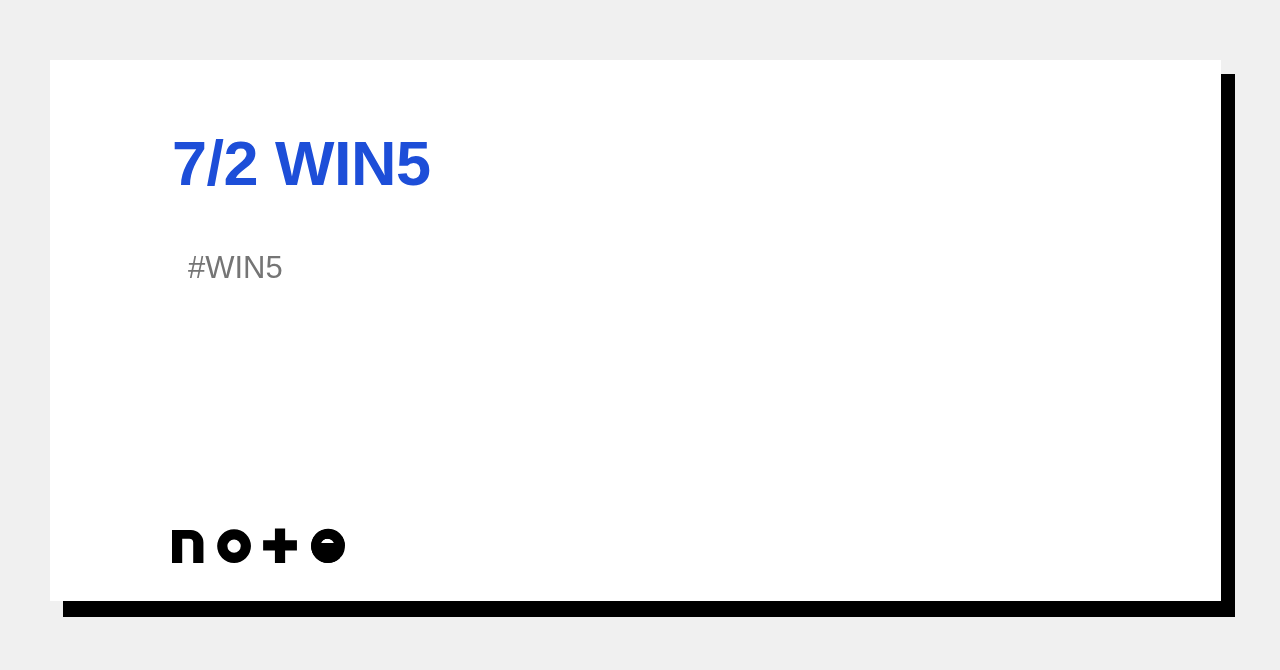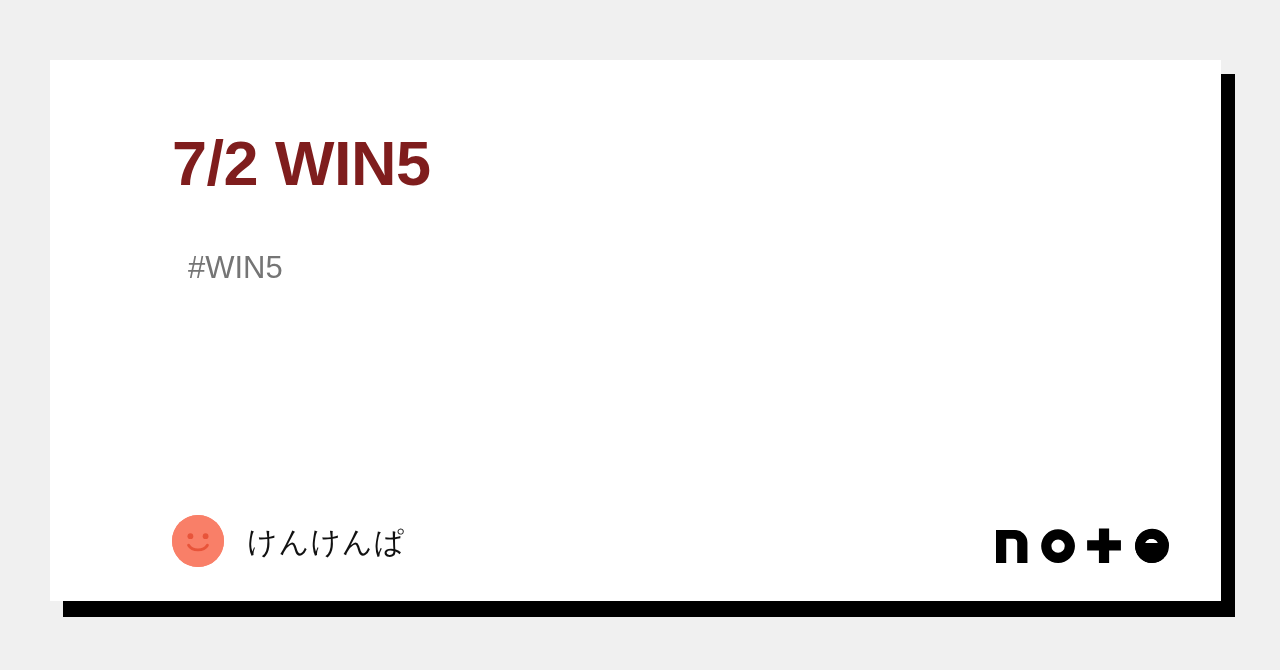--- a/index.html
+++ b/index.html
@@ -55,21 +55,21 @@
 
   #article-title {
     position: absolute;
     left: 0;
     top: 66px;
     margin: 0;
     font-size: 63px;
     line-height: 1.18;
     font-weight: 700;
     letter-spacing: -0.5px;
-    color: #7f1d1d;
+    color: #1d4ed8;
     white-space: pre-wrap;
     word-break: break-word;
   }
 
   #article-hashtags {
     position: absolute;
     left: 0;
     top: 171px;
     margin: 16px;
     font-size: 31px;
@@ -143,31 +143,20 @@
 
   <div id="note-card">
 
     <div id="card-header">
       <h1 id="article-title">7/2 WIN5</h1>
       <p id="article-hashtags">#WIN5</p>
     </div>
 
     <div id="card-footer">
 
-      <div id="author-block">
-        <span id="author-avatar">
-          <svg viewBox="0 0 52 52" xmlns="http://www.w3.org/2000/svg" aria-hidden="true">
-            <circle cx="26" cy="26" r="26" fill="#f97f68"></circle>
-            <circle cx="18.4" cy="21.2" r="2.9" fill="#e8543a"></circle>
-            <circle cx="33.6" cy="21.2" r="2.9" fill="#e8543a"></circle>
-            <path d="M16.6 30.2 C20.2 36.4 31.8 36.4 35.4 30.2" fill="none" stroke="#e8543a" stroke-width="2.9" stroke-linecap="round"></path>
-          </svg>
-        </span>
-        <span id="author-name">けんけんぱ</span>
-      </div>
 
       <div id="note-logo">
         <svg viewBox="0 0 220 56" xmlns="http://www.w3.org/2000/svg" aria-hidden="true">
 
           <path d="M0 14 H24 A16 16 0 0 1 40 30 V56 H27 V30 A5 5 0 0 0 22 25 H13 V56 H0 Z" fill="#000000"></path>
 
           <path d="M79 13 A21.5 21.5 0 1 0 79 56 A21.5 21.5 0 1 0 79 13 Z
                    M79 26 A8.5 8.5 0 1 1 79 43 A8.5 8.5 0 1 1 79 26 Z" fill="#000000" fill-rule="evenodd"></path>
 
           <path d="M131 12 H144 V27 H159 V40 H144 V56 H131 V40 H116 V27 H131 Z" fill="#000000"></path>

